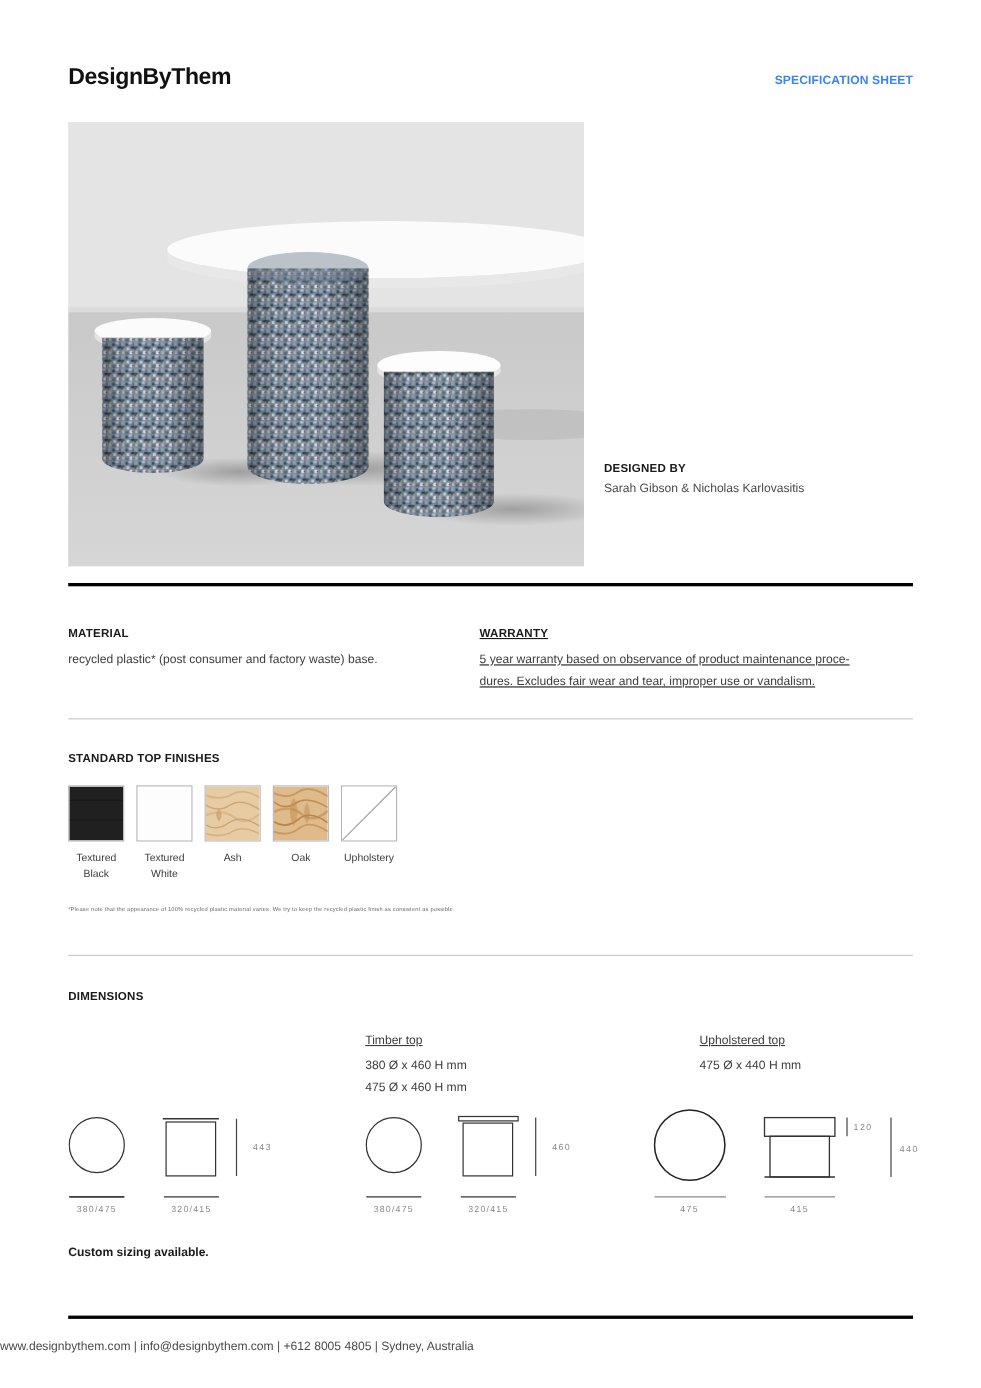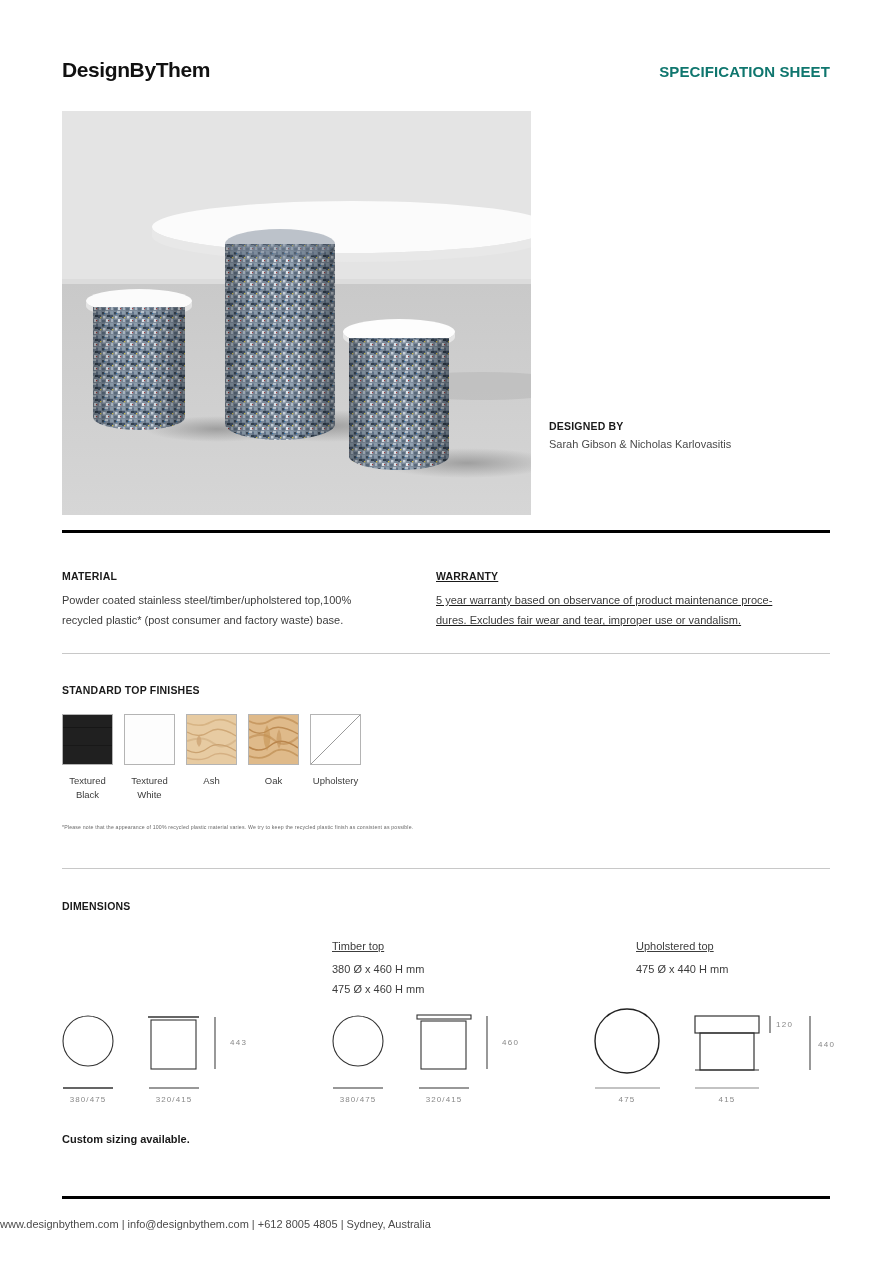--- a/index.html
+++ b/index.html
@@ -32,24 +32,24 @@
     align-items: baseline;
     justify-content: space-between;
   }
   .brand {
     font-size: 21px;
     font-weight: bold;
     letter-spacing: -0.4px;
     color: #111111;
   }
   .spec-label {
-    font-size: 15px;
+    font-size: 11px;
     font-weight: bold;
     letter-spacing: 0.1px;
-    color: #0f766e;
+    color: #3b82f6;
   }
 
   
   .hero {
     position: absolute;
     left: 62px; top: 111px;
     width: 469px;
     height: 404px;
     background: #e9e9e9;
     overflow: hidden;
@@ -290,21 +290,20 @@
   <div class="product-block">
     <div class="designed-by-label">DESIGNED BY</div>
     <div class="designed-by-names">Sarah Gibson &amp; Nicholas Karlovasitis</div>
   </div>
 
   <div class="rule-thick" style="top:530px;"></div>
 
   <div class="info-col left">
     <div class="info-head">MATERIAL</div>
     <div class="info-body">
-      <div>Powder coated stainless steel/timber/upholstered top,100%</div>
       <div>recycled plastic* (post consumer and factory waste) base.</div>
     </div>
   </div>
 
   <div class="info-col right">
     <div class="info-head">WARRANTY</div>
     <div class="info-body">
       <div>5 year warranty based on observance of product maintenance proce-</div>
       <div>dures. Excludes fair wear and tear, improper use or vandalism.</div>
     </div>

